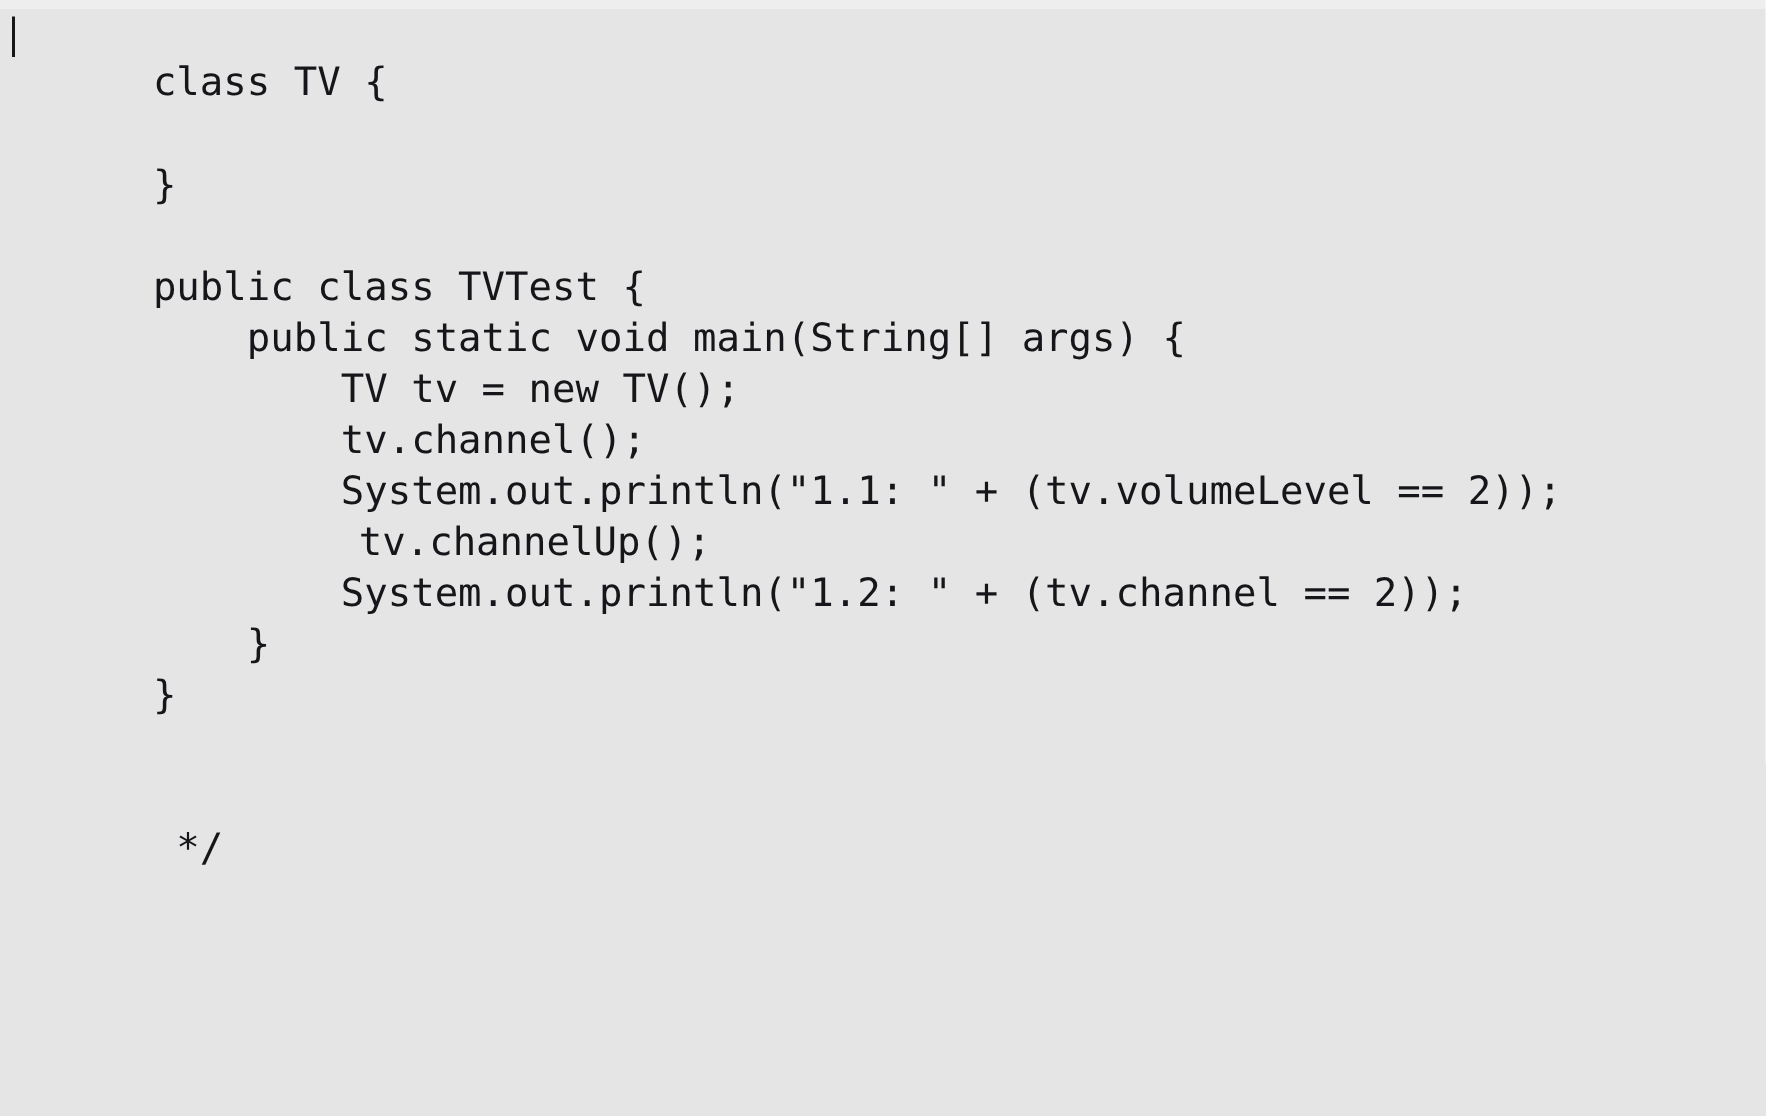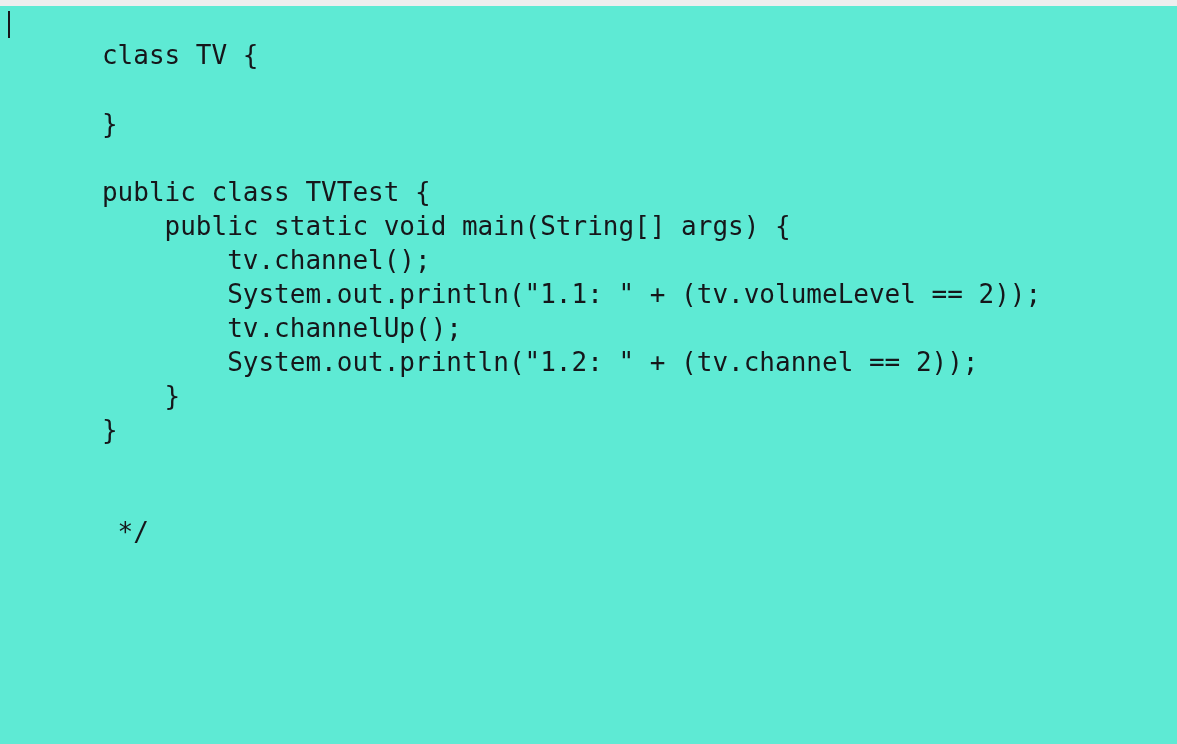--- a/index.html
+++ b/index.html
@@ -29,21 +29,21 @@
     height: 6px;
     background: #eeeeee;
   }
 
   #code-surface {
     position: absolute;
     top: 6px;
     left: 0;
     width: 1177px;
     height: 738px;
-    background: #5eead4;
+    background: #e5e5e5;
     padding: 0;
     box-sizing: border-box;
   }
 
   .code-line {
     position: relative;
     height: 34px;
     line-height: 34px;
     font-family: "DejaVu Sans Mono", "Liberation Mono", monospace;
     font-size: 26px;
@@ -94,31 +94,34 @@
     </div>
 
     <div class="code-line" style="color: rgb(22, 22, 26);">
       <span>public class TVTest {</span>
     </div>
 
     <div class="code-line" style="color: rgb(22, 22, 26);">
       <span>    public static void main(String[] args) {</span>
     </div>
 
+    <div class="code-line" style="color: rgb(22, 22, 26);">
+      <span>        TV tv = new TV();</span>
+    </div>
 
 
     <div class="code-line" style="color: rgb(22, 22, 26);">
       <span>        tv.channel();</span>
     </div>
 
     <div class="code-line" style="color: rgb(22, 22, 26);">
       <span>        System.out.println("1.1: " + (tv.volumeLevel == 2));</span>
     </div>
 
-    <div class="code-line" style="color: rgb(22, 22, 26);">
+    <div class="code-line" style="color: rgb(22, 22, 26); margin-left: 12px;">
       <span>        tv.channelUp();</span>
     </div>
 
     <div class="code-line" style="color: rgb(22, 22, 26);">
       <span>        System.out.println("1.2: " + (tv.channel == 2));</span>
     </div>
 
     <div class="code-line" style="color: rgb(22, 22, 26);">
       <span>    }</span>
     </div>

